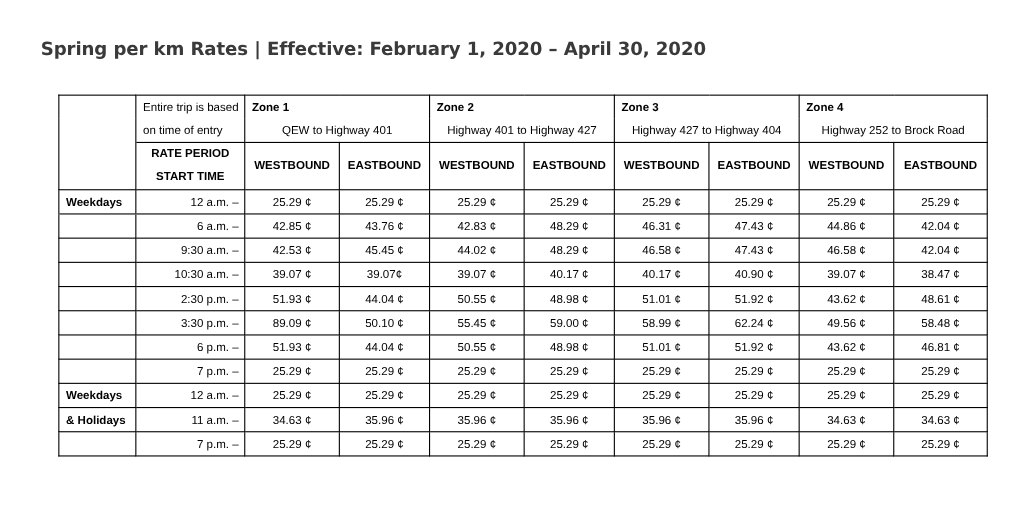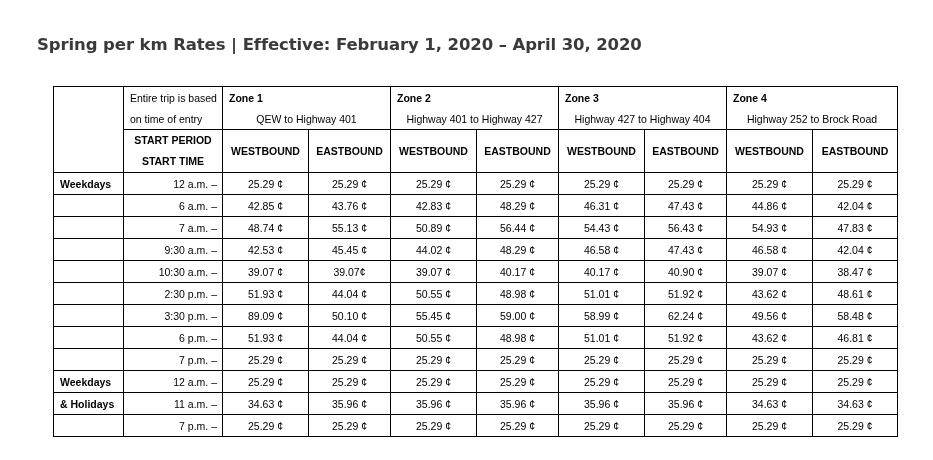--- a/index.html
+++ b/index.html
@@ -52,21 +52,21 @@
       <td class="empty-mid"></td>
       <td class="hdr-b">on time of entry</td>
       <td class="zs" colspan="2">QEW to Highway 401</td>
       <td class="zs" colspan="2">Highway 401 to Highway 427</td>
       <td class="zs" colspan="2">Highway 427 to Highway 404</td>
       <td class="zs" colspan="2">Highway 252 to Brock Road</td>
     </tr>
     <tr>
       <td class="empty-bot"></td>
       <td class="rp" style="height:42px;line-height:21px;text-align:center;">
-        <div>START PERIOD</div>
+        <div>RATE PERIOD</div>
         <div>START TIME</div>
       </td>
       <td class="dir">WESTBOUND</td>
       <td class="dir">EASTBOUND</td>
       <td class="dir">WESTBOUND</td>
       <td class="dir">EASTBOUND</td>
       <td class="dir">WESTBOUND</td>
       <td class="dir">EASTBOUND</td>
       <td class="dir">WESTBOUND</td>
       <td class="dir">EASTBOUND</td>
@@ -92,32 +92,20 @@
       <td class="val">43.76 ¢</td>
       <td class="val">42.83 ¢</td>
       <td class="val">48.29 ¢</td>
       <td class="val">46.31 ¢</td>
       <td class="val">47.43 ¢</td>
       <td class="val">44.86 ¢</td>
       <td class="val">42.04 ¢</td>
     </tr>
     <tr>
       <td></td>
-      <td class="time">7 a.m. –</td>
-      <td class="val">48.74 ¢</td>
-      <td class="val">55.13 ¢</td>
-      <td class="val">50.89 ¢</td>
-      <td class="val">56.44 ¢</td>
-      <td class="val">54.43 ¢</td>
-      <td class="val">56.43 ¢</td>
-      <td class="val">54.93 ¢</td>
-      <td class="val">47.83 ¢</td>
-    </tr>
-    <tr>
-      <td></td>
       <td class="time">9:30 a.m. –</td>
       <td class="val">42.53 ¢</td>
       <td class="val">45.45 ¢</td>
       <td class="val">44.02 ¢</td>
       <td class="val">48.29 ¢</td>
       <td class="val">46.58 ¢</td>
       <td class="val">47.43 ¢</td>
       <td class="val">46.58 ¢</td>
       <td class="val">42.04 ¢</td>
     </tr>

